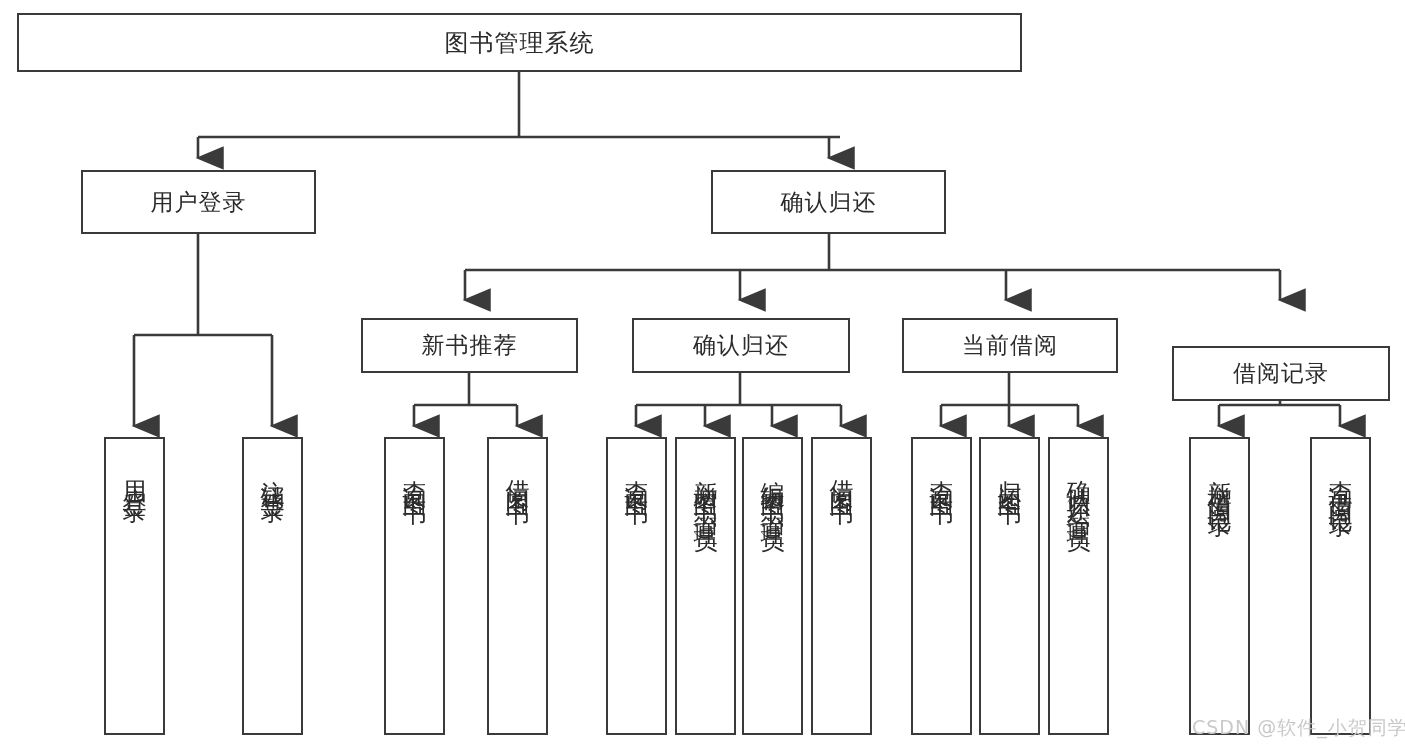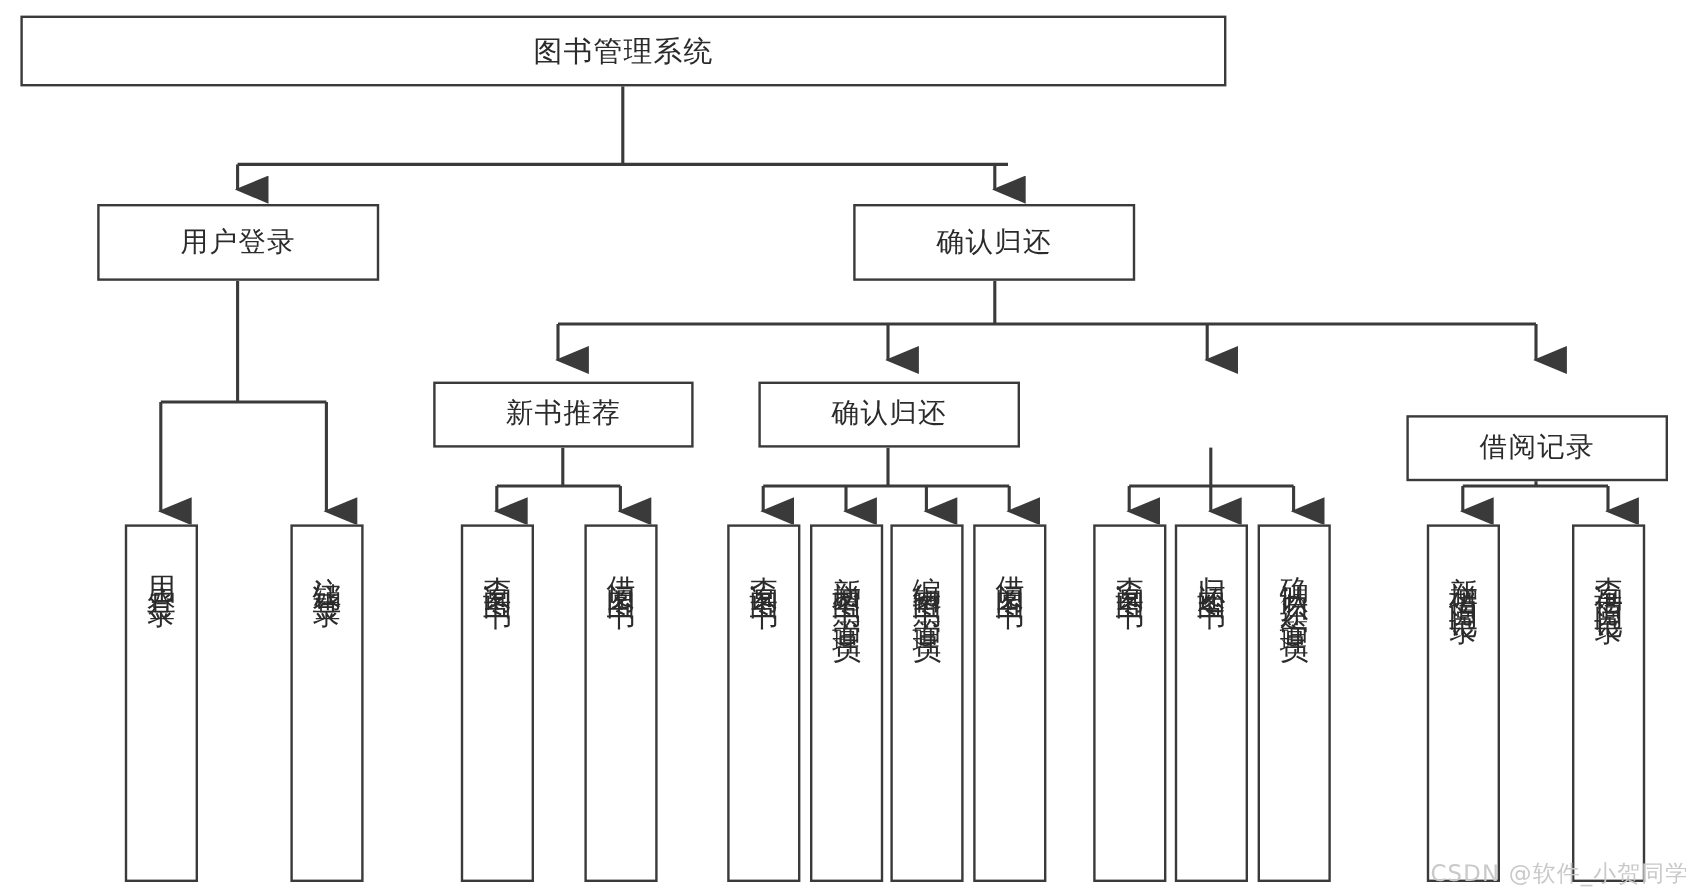--- a/index.html
+++ b/index.html
@@ -119,20 +119,23 @@
   <div class="node horiz" style="left:711px;top:170px;width:235px;height:64px;">
     <span class="lbl">确认归还</span>
   </div>
 
   <div class="node horiz" style="left:361px;top:318px;width:217px;height:55px;">
     <span class="lbl">新书推荐</span>
   </div>
   <div class="node horiz" style="left:632px;top:318px;width:218px;height:55px;">
     <span class="lbl">确认归还</span>
   </div>
+  <div class="node horiz" style="left:902px;top:318px;width:216px;height:55px;">
+    <span class="lbl">当前借阅</span>
+  </div>
   <div class="node horiz" style="left:1172px;top:318px;width:218px;height:55px;margin-top:28px;">
     <span class="lbl">借阅记录</span>
   </div>
 
   <div class="node vert" style="left:104px;top:437px;width:61px;height:298px;">
     <span class="lbl">用户登录</span>
   </div>
   <div class="node vert" style="left:242px;top:437px;width:61px;height:298px;">
     <span class="lbl">注销登录</span>
   </div>

